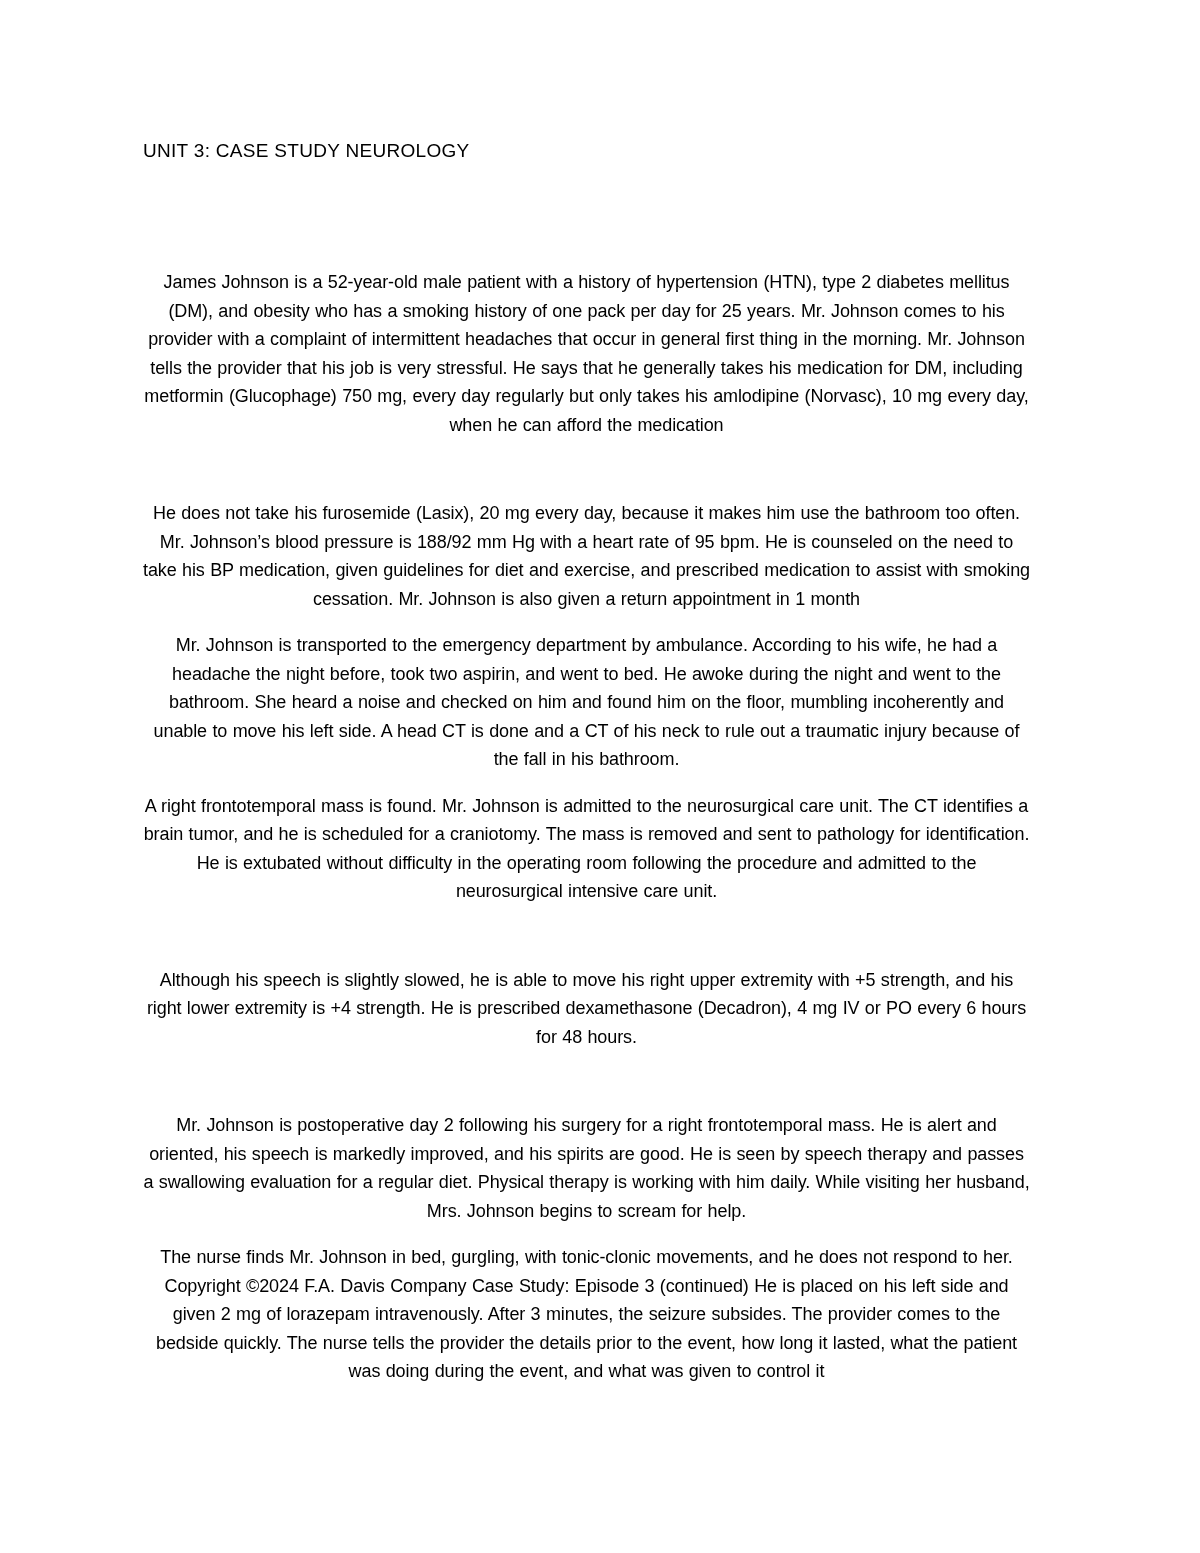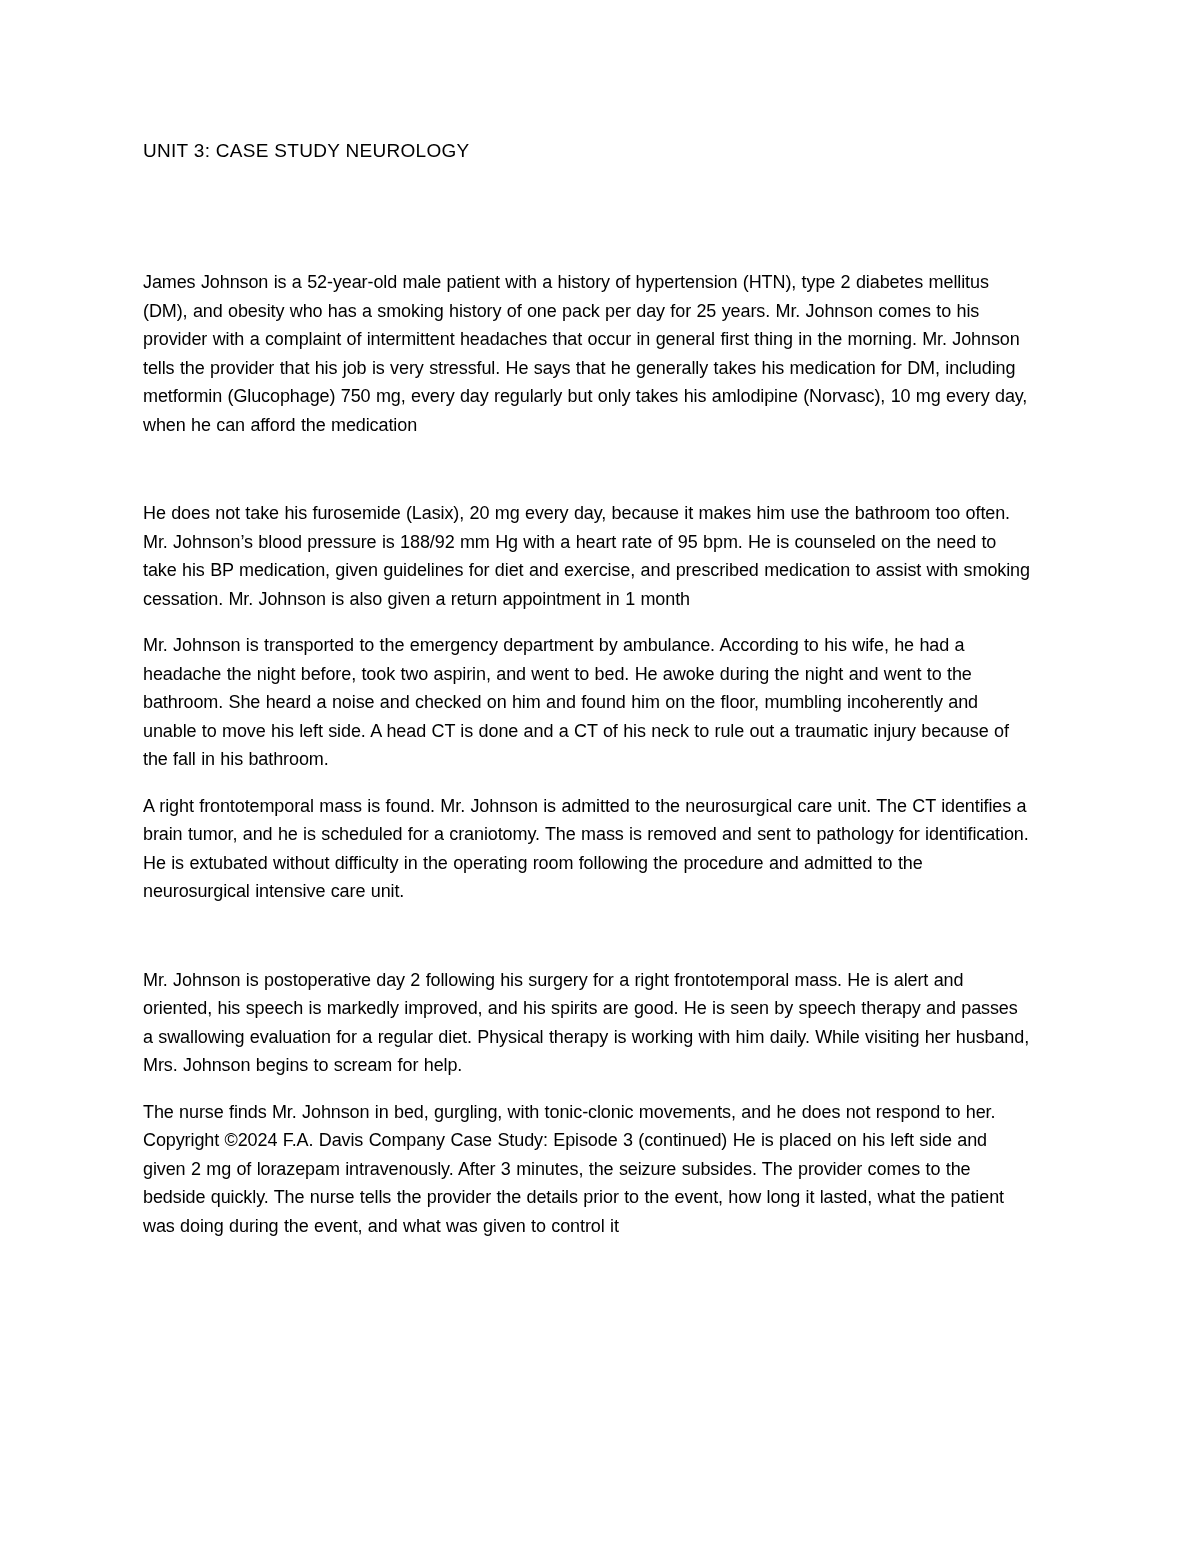--- a/index.html
+++ b/index.html
@@ -29,38 +29,39 @@
     color: #000000;
   }
   .doc-paragraph {
     font-size: 18px;
     font-weight: normal;
     line-height: 28.5px;
     margin: 0 0 18px 0;
     letter-spacing: -0.1px;
     word-spacing: 0.5px;
     color: #000000;
-    text-align: left;
+    text-align: center;
   }
   .extra-gap {
     margin-bottom: 60px;
   }
 </style>
 </head>
 <body>
 
 <div class="page">
   <h1 class="doc-title">UNIT 3: CASE STUDY NEUROLOGY</h1>
 
   <p class="doc-paragraph extra-gap">James Johnson is a 52-year-old male patient with a history of hypertension (HTN), type 2 diabetes mellitus (DM), and obesity who has a smoking history of one pack per day for 25 years. Mr. Johnson comes to his provider with a complaint of intermittent headaches that occur in general first thing in the morning. Mr. Johnson tells the provider that his job is very stressful. He says that he generally takes his medication for DM, including metformin (Glucophage) 750 mg, every day regularly but only takes his amlodipine (Norvasc), 10 mg every day, when he can afford the medication</p>
 
   <p class="doc-paragraph">He does not take his furosemide (Lasix), 20 mg every day, because it makes him use the bathroom too often. Mr. Johnson’s blood pressure is 188/92 mm Hg with a heart rate of 95 bpm. He is counseled on the need to take his BP medication, given guidelines for diet and exercise, and prescribed medication to assist with smoking cessation. Mr. Johnson is also given a return appointment in 1 month</p>
 
   <p class="doc-paragraph">Mr. Johnson is transported to the emergency department by ambulance. According to his wife, he had a headache the night before, took two aspirin, and went to bed. He awoke during the night and went to the bathroom. She heard a noise and checked on him and found him on the floor, mumbling incoherently and unable to move his left side. A head CT is done and a CT of his neck to rule out a traumatic injury because of the fall in his bathroom.</p>
 
   <p class="doc-paragraph extra-gap">A right frontotemporal mass is found. Mr. Johnson is admitted to the neurosurgical care unit. The CT identifies a brain tumor, and he is scheduled for a craniotomy. The mass is removed and sent to pathology for identification. He is extubated without difficulty in the operating room following the procedure and admitted to the neurosurgical intensive care unit.</p>
 
+  <p class="doc-paragraph extra-gap">Although his speech is slightly slowed, he is able to move his right upper extremity with +5 strength, and his right lower extremity is +4 strength. He is prescribed dexamethasone (Decadron), 4 mg IV or PO every 6 hours for 48 hours.</p>
 
   <p class="doc-paragraph">Mr. Johnson is postoperative day 2 following his surgery for a right frontotemporal mass. He is alert and oriented, his speech is markedly improved, and his spirits are good. He is seen by speech therapy and passes a swallowing evaluation for a regular diet. Physical therapy is working with him daily. While visiting her husband, Mrs. Johnson begins to scream for help.</p>
 
   <p class="doc-paragraph">The nurse finds Mr. Johnson in bed, gurgling, with tonic-clonic movements, and he does not respond to her. Copyright ©2024 F.A. Davis Company Case Study: Episode 3 (continued) He is placed on his left side and given 2 mg of lorazepam intravenously. After 3 minutes, the seizure subsides. The provider comes to the bedside quickly. The nurse tells the provider the details prior to the event, how long it lasted, what the patient was doing during the event, and what was given to control it</p>
 
 </div>
 
 </body></html>

